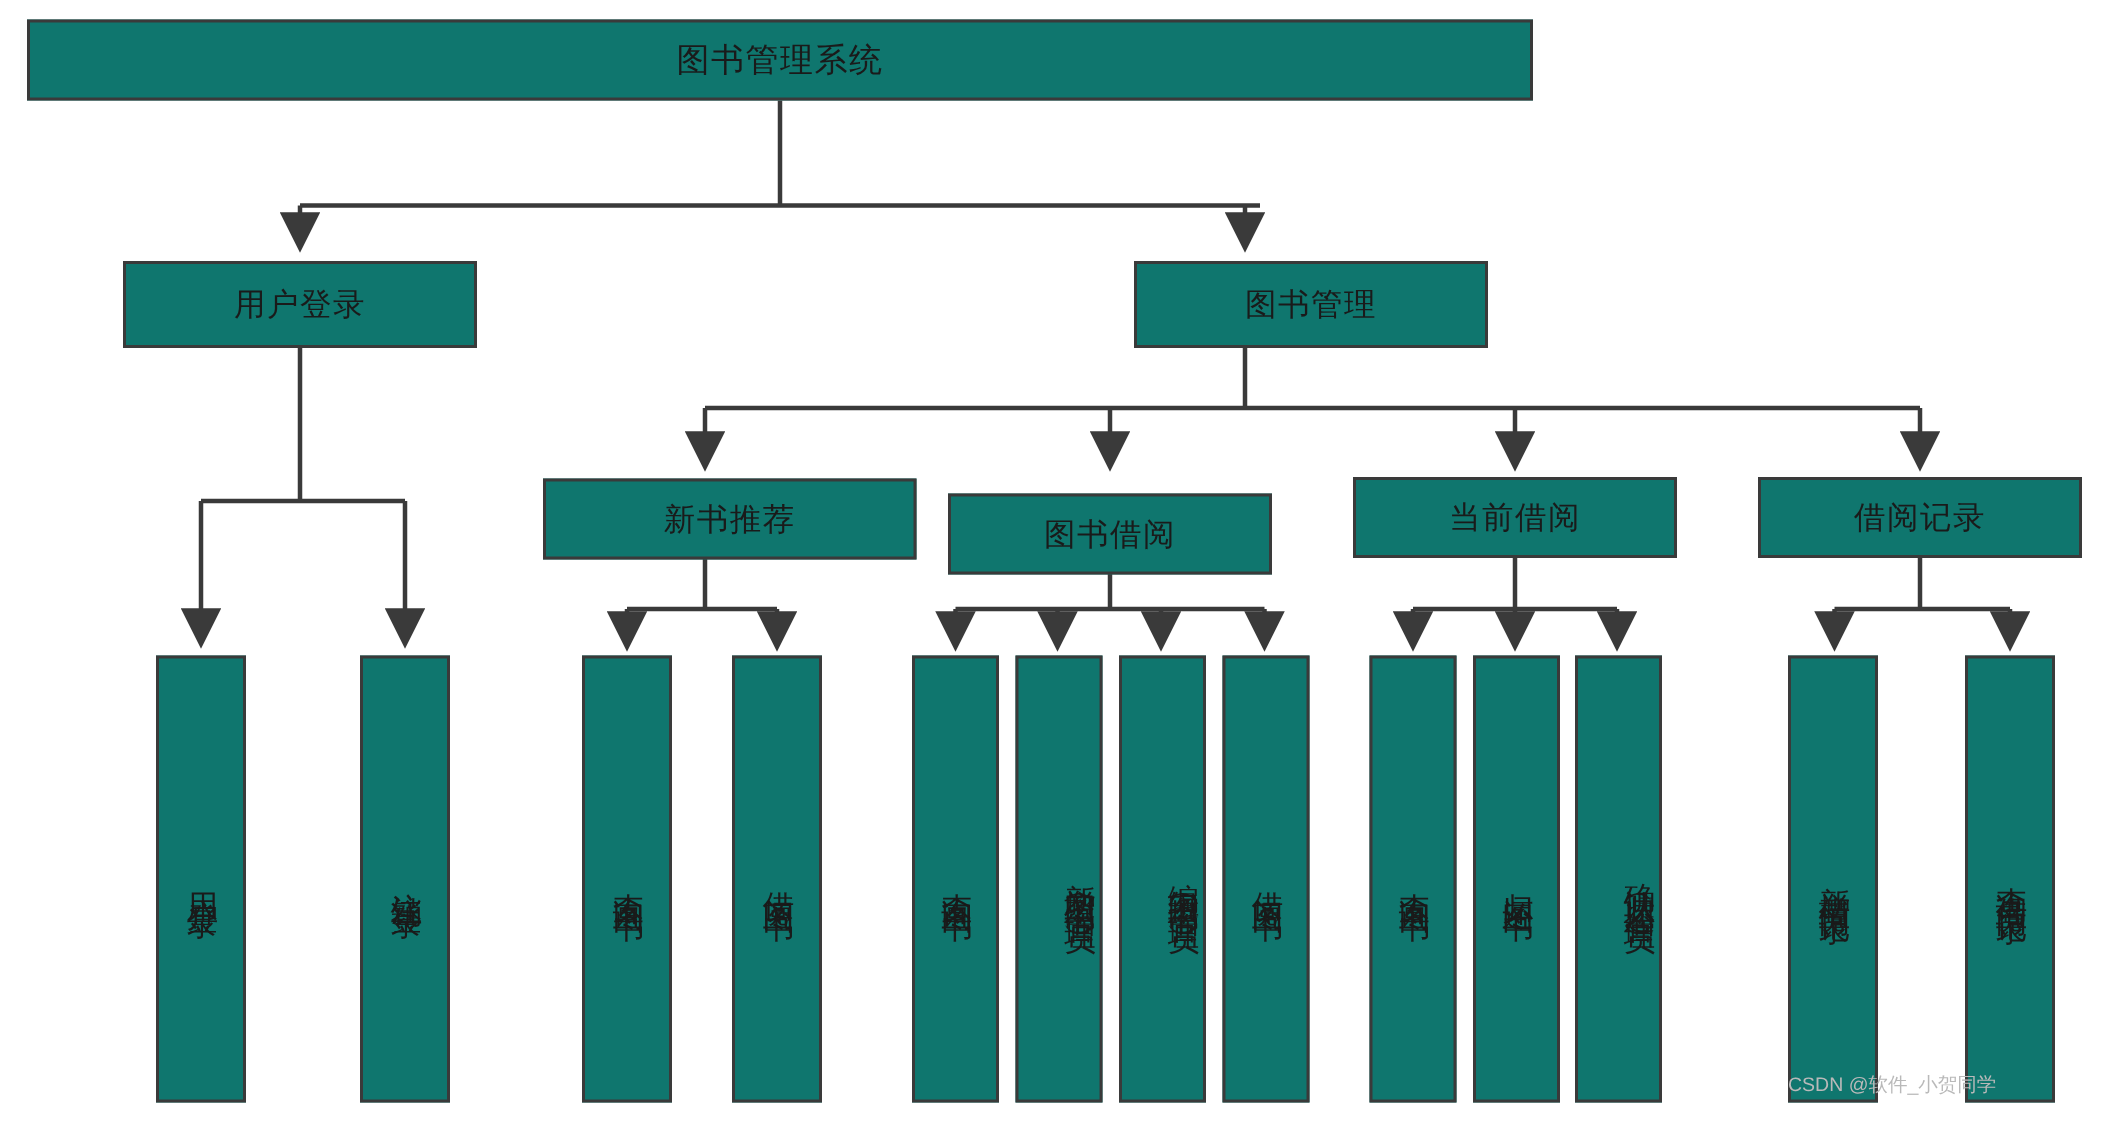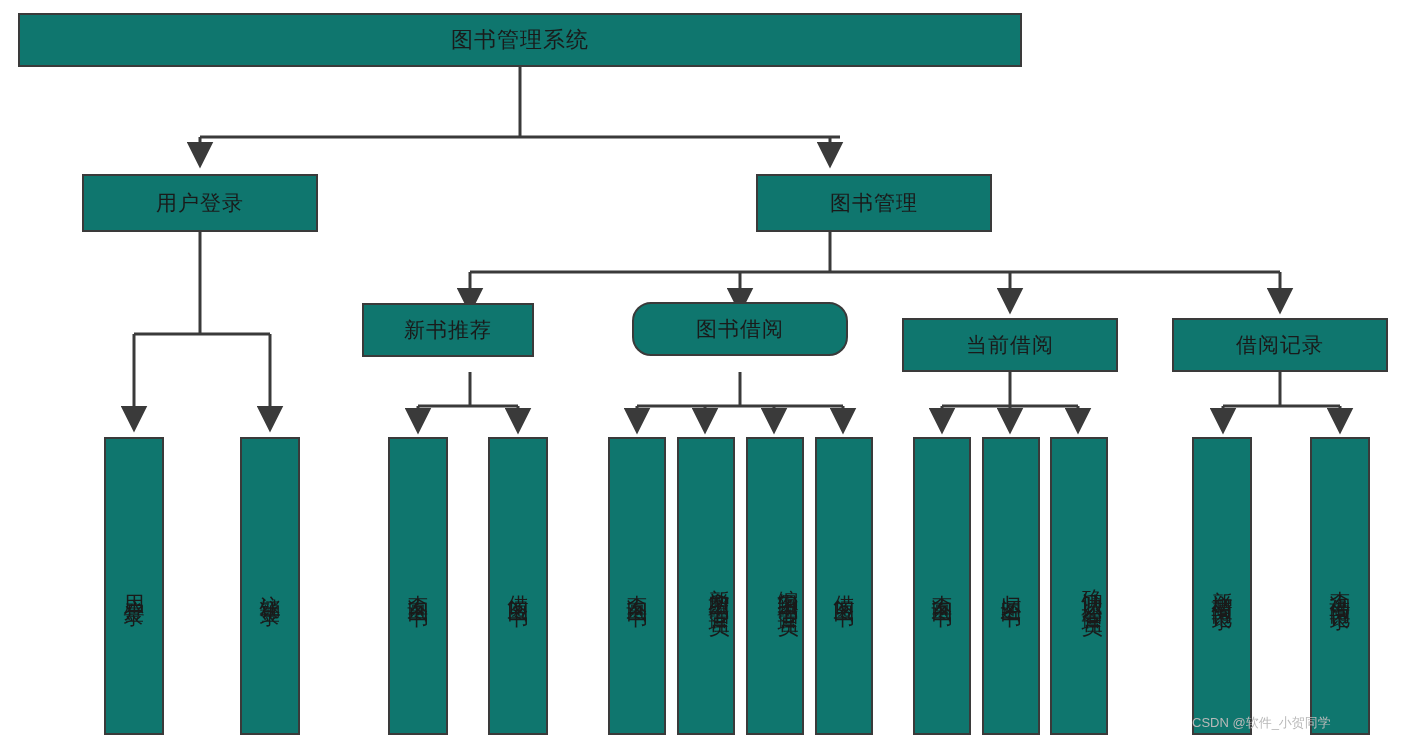--- a/index.html
+++ b/index.html
@@ -119,23 +119,23 @@
       <path d="M 1340 406 L 1340 430" marker-end="url(#arrow)"></path>
     </g>
   </svg>
 
   <div class="node root" style="left:18px; top:13px; width:1004px; height:54px;">图书管理系统</div>
 
   <div class="node" style="left:82px; top:174px; width:236px; height:58px;">用户登录</div>
 
   <div class="node" style="left:712px; top:174px; width:236px; height:58px;margin-left:44px;">图书管理</div>
 
-  <div class="node" style="left:362px; top:303px; width:172px; height:54px;">新书推荐</div>
+  <div class="node" style="left:362px; top:319px; width:249px; height:54px;">新书推荐</div>
 
-  <div class="node" style="left:632px; top:302px; width:216px; height:54px;border-radius:19px;">图书借阅</div>
+  <div class="node" style="left:632px; top:329px; width:216px; height:54px;">图书借阅</div>
 
   <div class="node" style="left:1172px; top:318px; width:216px; height:54px;">借阅记录</div>
 
   <div class="node" style="left:902px; top:318px; width:216px; height:54px;">当前借阅</div>
 
   <div class="node leaf centered" style="left:104px; top:437px; width:60px; height:298px;">用户登录</div>
 
   <div class="node leaf centered" style="left:240px; top:437px; width:60px; height:298px;">注销登录</div>
 
   <div class="node leaf centered" style="left:388px; top:437px; width:60px; height:298px;">查询图书</div>

